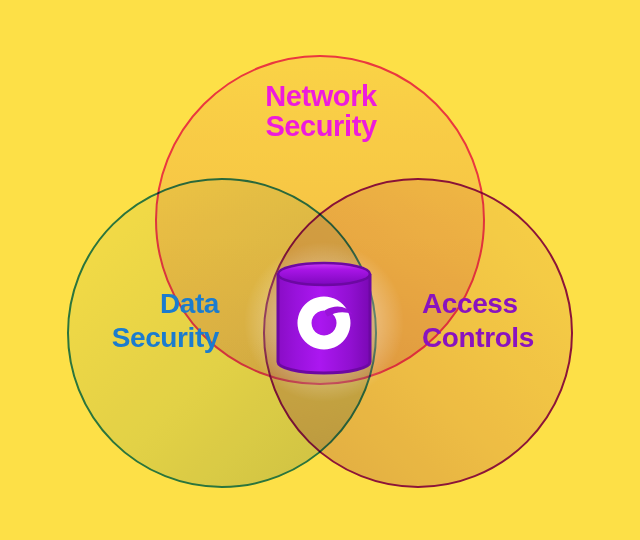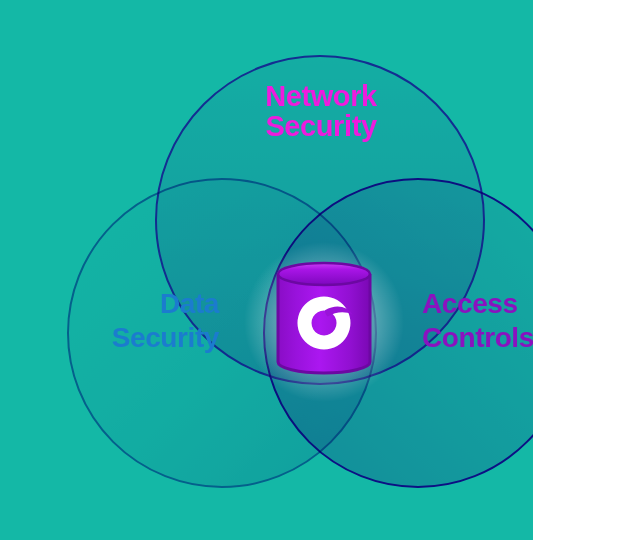--- a/index.html
+++ b/index.html
@@ -3,23 +3,23 @@
 <meta charset="utf-8">
 <style>
   html, body {
     margin: 0;
     padding: 0;
     background: #ffffff;
     font-family: "Liberation Sans", sans-serif;
   }
   .stage {
     position: relative;
-    width: 533px;
+    width: 640px;
     height: 540px;
-    background: #14b8a6;
+    background: #fde047;
     overflow: hidden;
   }
   svg { display: block; }
   .venn-circle {
     mix-blend-mode: multiply;
     stroke-width: 2;
   }
   .venn-label {
     font-family: "Liberation Sans", sans-serif;
     font-weight: 700;

